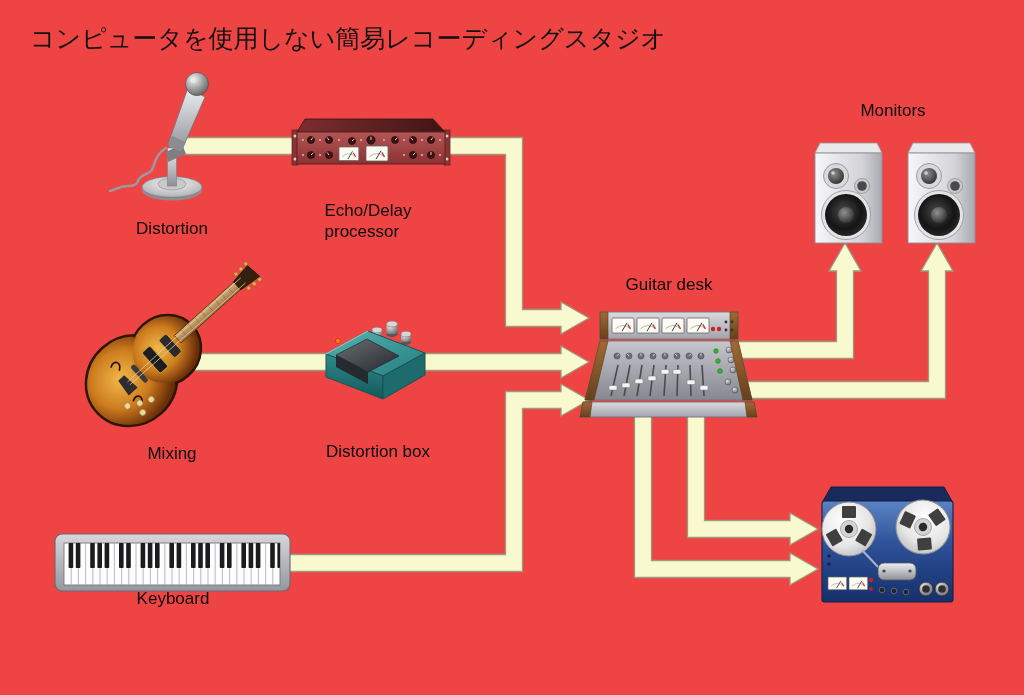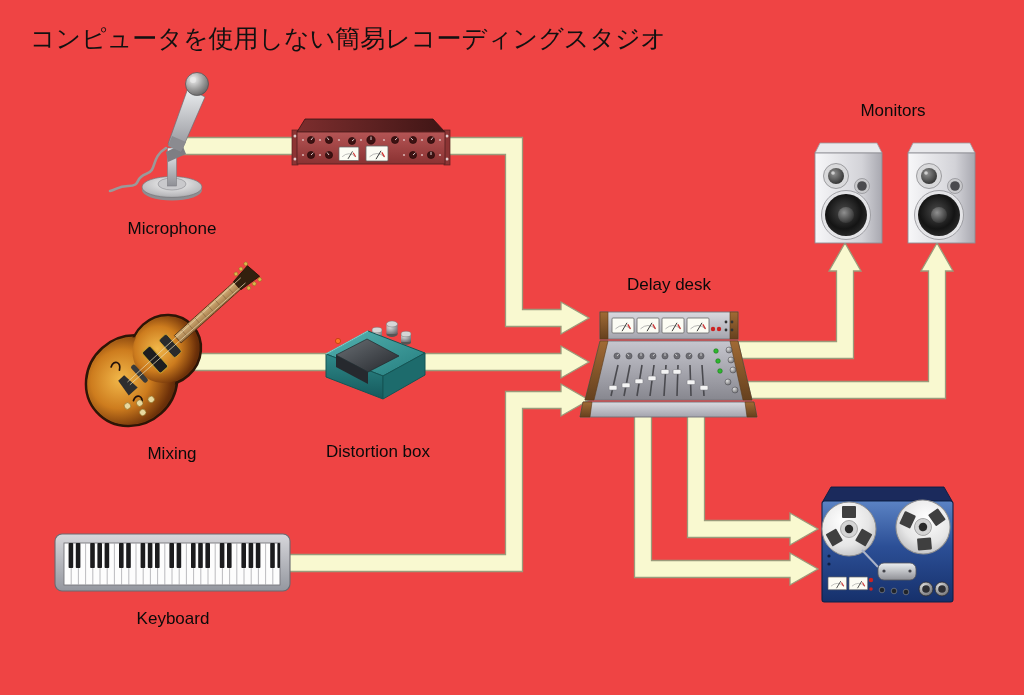--- a/index.html
+++ b/index.html
@@ -405,27 +405,31 @@
       <circle cx="926" cy="589" r="7" fill="url(#gKnob)" stroke="#2a2a2e" stroke-width="0.8"></circle>
       <circle cx="926" cy="589" r="3.8" fill="#2e2e33"></circle>
       <circle cx="942" cy="589" r="7" fill="url(#gKnob)" stroke="#2a2a2e" stroke-width="0.8"></circle>
       <circle cx="942" cy="589" r="3.8" fill="#2e2e33"></circle>
     </g>
   </g>
 </svg>
 
 <div class="title">コンピュータを使用しない簡易レコーディングスタジオ</div>
 
-<div class="lbl" style="left:172px;top:218px">Microphone</div>
-
+<div class="lbl" style="left:172px;top:218px">Distortion</div>
+
+<div class="lbl" style="left:368px;top:200px">
+  <div>Echo/Delay</div>
+  <div>processor</div>
+</div>
 
 <div class="lbl" style="left:172px;top:443px">Mixing</div>
 
 <div class="lbl" style="left:378px;top:441px">Distortion box</div>
 
-<div class="lbl" style="left:173px;top:608px">Keyboard</div>
-
-<div class="lbl" style="left:669px;top:274px">Delay desk</div>
+<div class="lbl" style="left:173px;top:588px">Keyboard</div>
+
+<div class="lbl" style="left:669px;top:274px">Guitar desk</div>
 
 <div class="lbl" style="left:893px;top:100px">Monitors</div>
 
 
 </div>
 
 </body></html>

